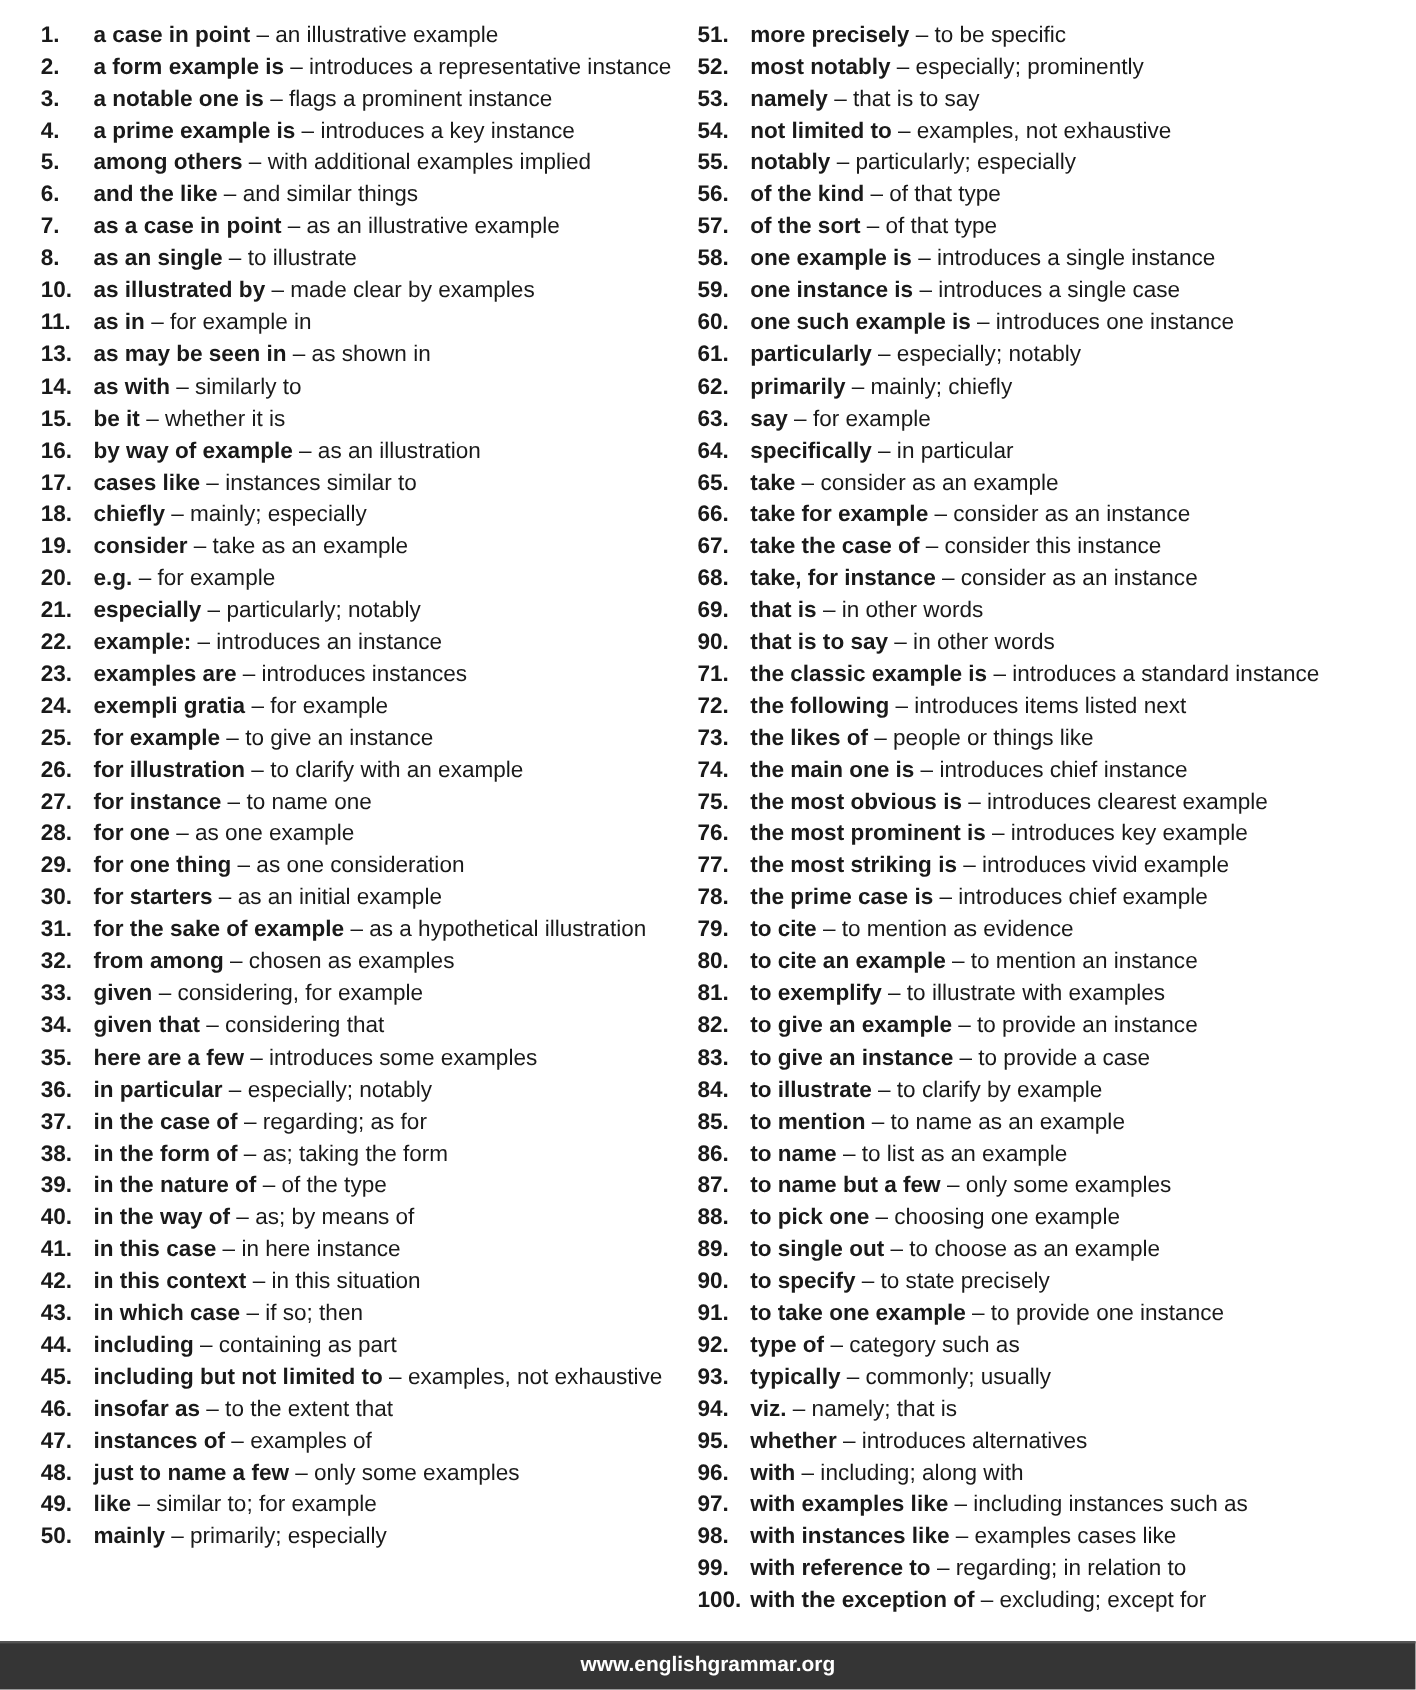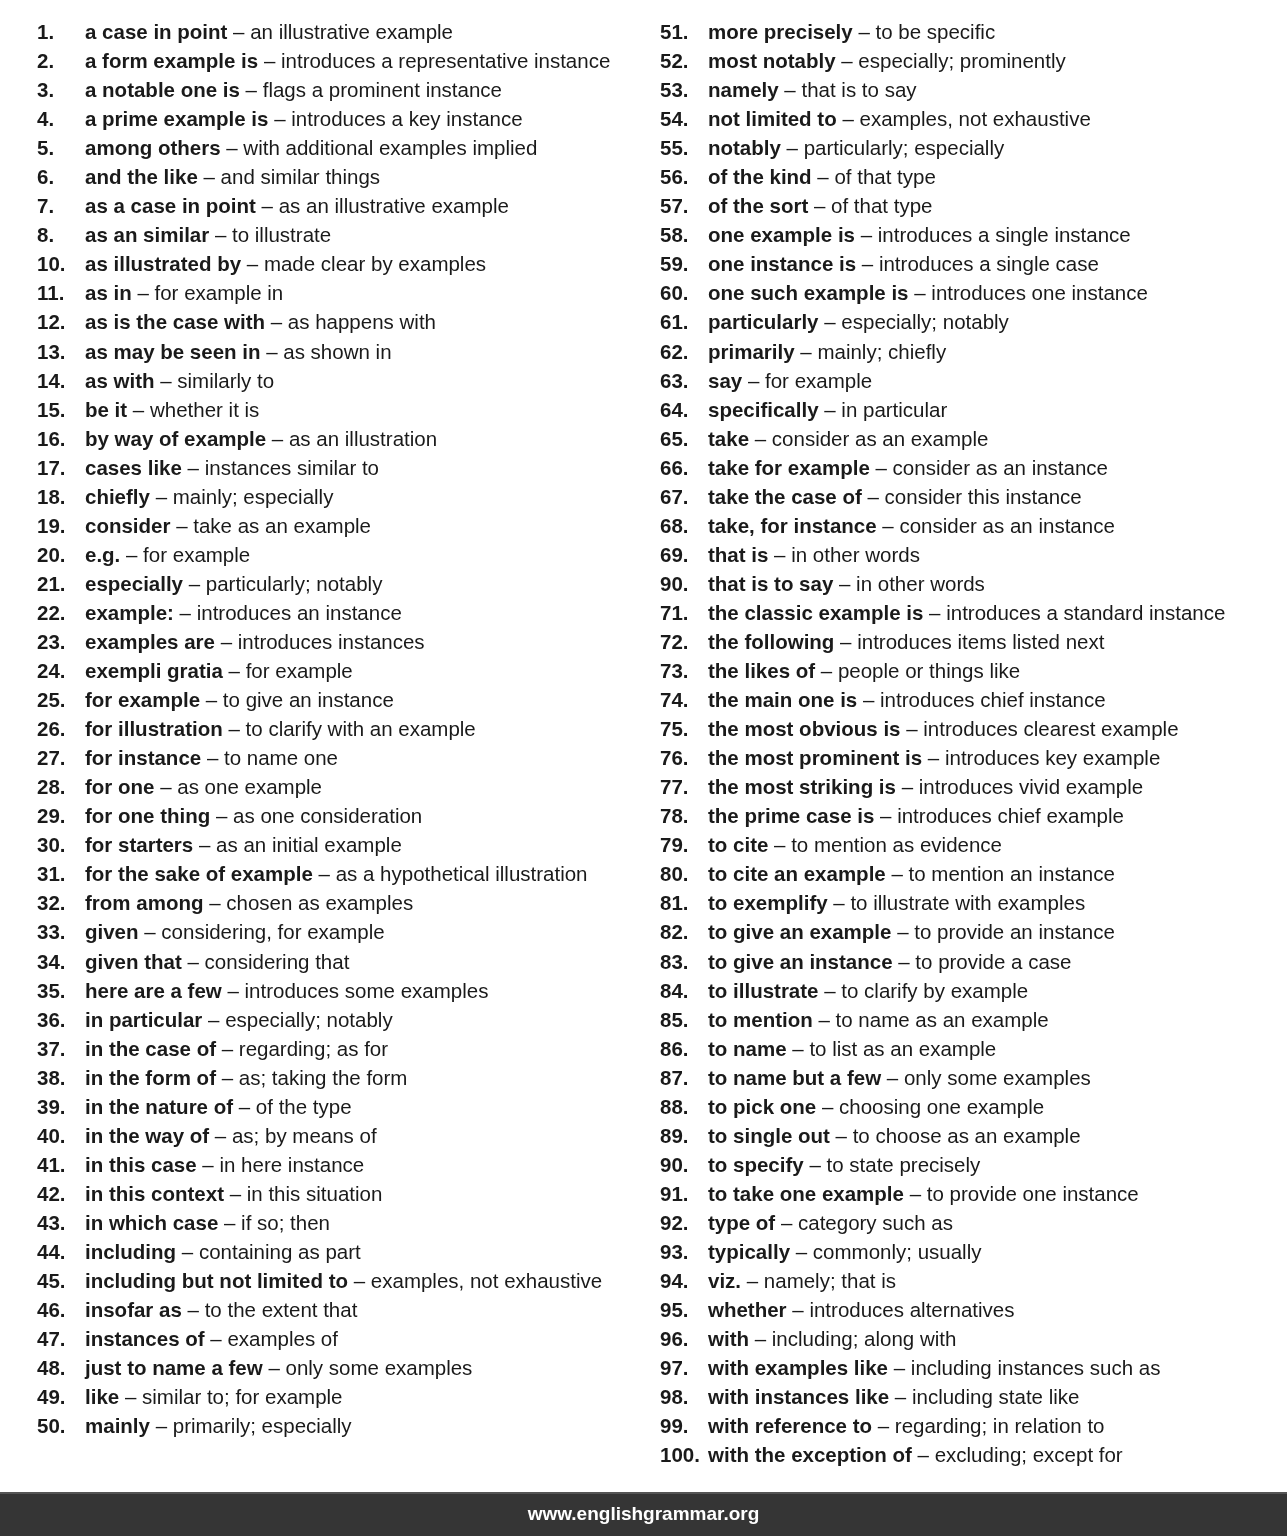--- a/index.html
+++ b/index.html
@@ -1,43 +1,42 @@
 <!DOCTYPE html>
 <html><head>
 <meta charset="utf-8">
 <style>
   html, body { margin:0; padding:0; background:#ffffff; }
   body { width:1287px; height:1536px; position:relative; overflow:hidden;
          font-family:"Liberation Sans", sans-serif; color:#1a1a1a; }
   .col { position:absolute; top:17px; }
   .col-left { left:37px; width:625px; }
-  .col-right { left:660px; width:620px; }
+  .col-right { left:634px; width:620px; }
   .item { height:29.05px; line-height:29px; font-size:20.5px; white-space:nowrap; }
   .num { display:inline-block; width:48px; font-weight:bold; }
   .col-right .num { width:48px; }
   .term { font-weight:bold; }
   .footer { position:absolute; left:0; top:1492px; width:1287px; height:44px;
             background:#353535; border-top:2px solid #555; color:#fff;
             font-weight:bold; font-size:19px; text-align:center; line-height:40px; }
 </style>
 </head>
 <body>
 
 <div class="col col-left" id="col-left">
     <div class="item"><span class="num">1.</span><span class="term">a case in point</span><span class="def"> – an illustrative example</span></div>
     <div class="item"><span class="num">2.</span><span class="term">a form example is</span><span class="def"> – introduces a representative instance</span></div>
     <div class="item"><span class="num">3.</span><span class="term">a notable one is</span><span class="def"> – flags a prominent instance</span></div>
     <div class="item"><span class="num">4.</span><span class="term">a prime example is</span><span class="def"> – introduces a key instance</span></div>
     <div class="item"><span class="num">5.</span><span class="term">among others</span><span class="def"> – with additional examples implied</span></div>
     <div class="item"><span class="num">6.</span><span class="term">and the like</span><span class="def"> – and similar things</span></div>
     <div class="item"><span class="num">7.</span><span class="term">as a case in point</span><span class="def"> – as an illustrative example</span></div>
-    <div class="item"><span class="num">8.</span><span class="term">as an similar</span><span class="def"> – to illustrate</span></div>
+    <div class="item"><span class="num">8.</span><span class="term">as an single</span><span class="def"> – to illustrate</span></div>
     <div class="item"><span class="num">10.</span><span class="term">as illustrated by</span><span class="def"> – made clear by examples</span></div>
     <div class="item"><span class="num">11.</span><span class="term">as in</span><span class="def"> – for example in</span></div>
-    <div class="item"><span class="num">12.</span><span class="term">as is the case with</span><span class="def"> – as happens with</span></div>
     <div class="item"><span class="num">13.</span><span class="term">as may be seen in</span><span class="def"> – as shown in</span></div>
     <div class="item"><span class="num">14.</span><span class="term">as with</span><span class="def"> – similarly to</span></div>
     <div class="item"><span class="num">15.</span><span class="term">be it</span><span class="def"> – whether it is</span></div>
     <div class="item"><span class="num">16.</span><span class="term">by way of example</span><span class="def"> – as an illustration</span></div>
     <div class="item"><span class="num">17.</span><span class="term">cases like</span><span class="def"> – instances similar to</span></div>
     <div class="item"><span class="num">18.</span><span class="term">chiefly</span><span class="def"> – mainly; especially</span></div>
     <div class="item"><span class="num">19.</span><span class="term">consider</span><span class="def"> – take as an example</span></div>
     <div class="item"><span class="num">20.</span><span class="term">e.g.</span><span class="def"> – for example</span></div>
     <div class="item"><span class="num">21.</span><span class="term">especially</span><span class="def"> – particularly; notably</span></div>
     <div class="item"><span class="num">22.</span><span class="term">example:</span><span class="def"> – introduces an instance</span></div>
@@ -111,20 +110,20 @@
     <div class="item"><span class="num">88.</span><span class="term">to pick one</span><span class="def"> – choosing one example</span></div>
     <div class="item"><span class="num">89.</span><span class="term">to single out</span><span class="def"> – to choose as an example</span></div>
     <div class="item"><span class="num">90.</span><span class="term">to specify</span><span class="def"> – to state precisely</span></div>
     <div class="item"><span class="num">91.</span><span class="term">to take one example</span><span class="def"> – to provide one instance</span></div>
     <div class="item"><span class="num">92.</span><span class="term">type of</span><span class="def"> – category such as</span></div>
     <div class="item"><span class="num">93.</span><span class="term">typically</span><span class="def"> – commonly; usually</span></div>
     <div class="item"><span class="num">94.</span><span class="term">viz.</span><span class="def"> – namely; that is</span></div>
     <div class="item"><span class="num">95.</span><span class="term">whether</span><span class="def"> – introduces alternatives</span></div>
     <div class="item"><span class="num">96.</span><span class="term">with</span><span class="def"> – including; along with</span></div>
     <div class="item"><span class="num">97.</span><span class="term">with examples like</span><span class="def"> – including instances such as</span></div>
-    <div class="item"><span class="num">98.</span><span class="term">with instances like</span><span class="def"> – including state like</span></div>
+    <div class="item"><span class="num">98.</span><span class="term">with instances like</span><span class="def"> – examples cases like</span></div>
     <div class="item"><span class="num">99.</span><span class="term">with reference to</span><span class="def"> – regarding; in relation to</span></div>
     <div class="item"><span class="num">100.</span><span class="term">with the exception of</span><span class="def"> – excluding; except for</span></div>
   </div>
 
 <div class="footer">
   <span>www.englishgrammar.org</span>
 </div>
 
 </body></html>

